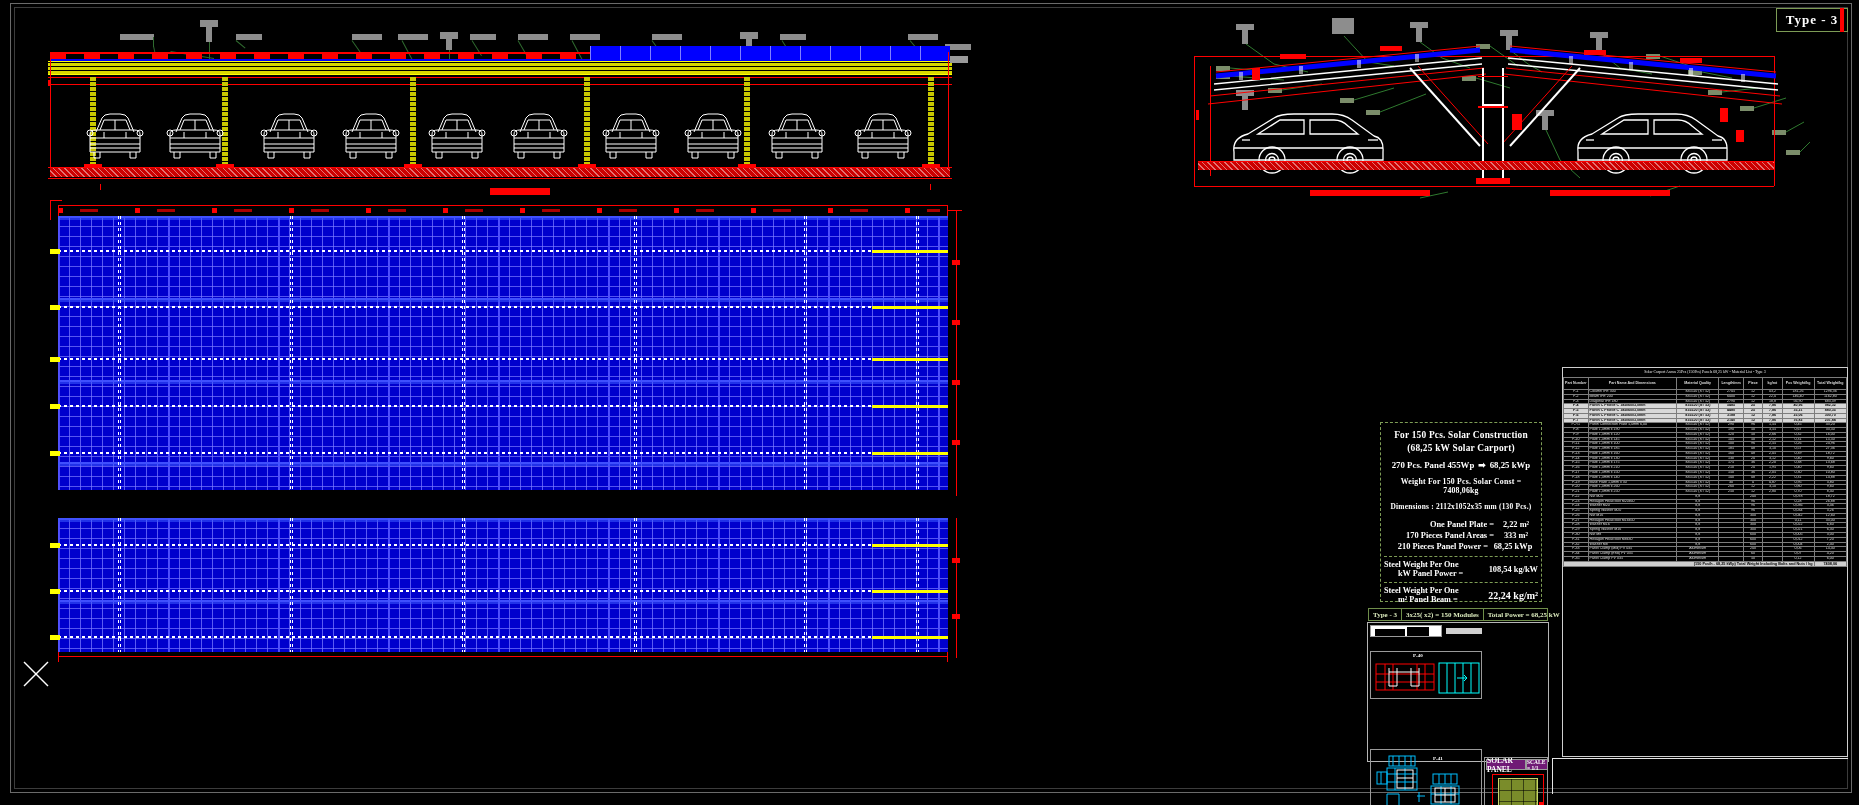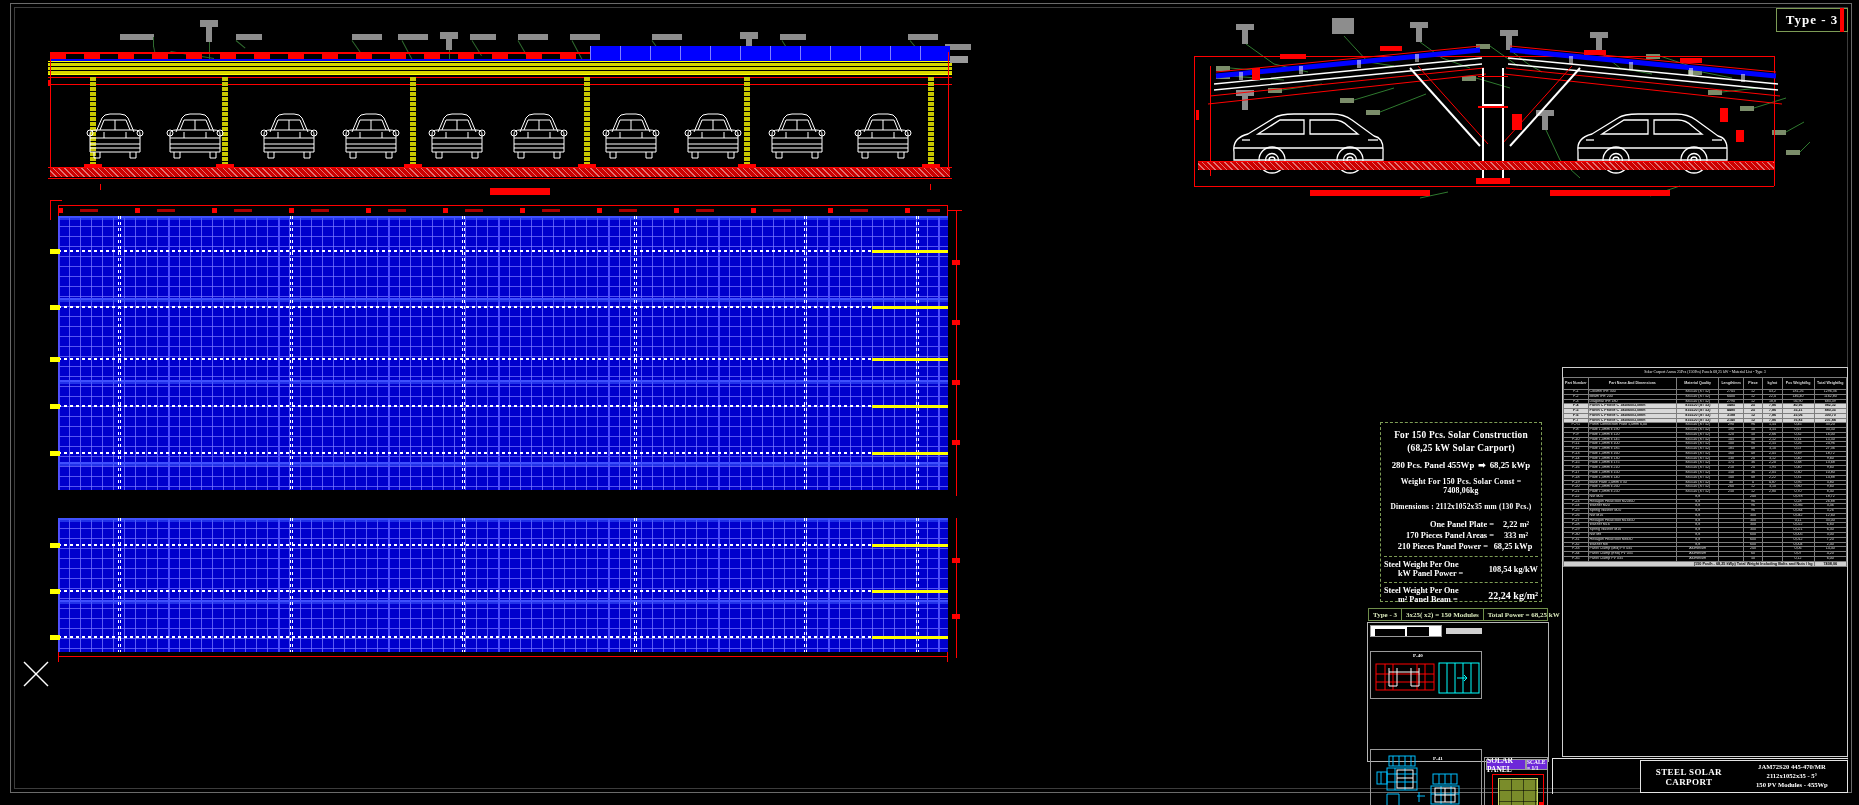--- a/index.html
+++ b/index.html
@@ -43,21 +43,21 @@
   .specbox{border:1px dashed #7d9c55;box-sizing:border-box;background:#000;}
   .spec-t{color:#ffffff;text-align:center;font-weight:bold;letter-spacing:.2px;}
   .greenbar{border:1px solid #6f8e4a;box-sizing:border-box;color:#d9e8bb;font-size:7px;
             font-weight:bold;display:flex;align-items:center;}
   .greenbar div{padding:0 4px;border-right:1px solid #6f8e4a;height:100%;display:flex;align-items:center;white-space:nowrap;}
   .greenbar div:last-child{border-right:none;}
 
   
   .detbox{border:1px solid #b5b5b5;box-sizing:border-box;background:#000;}
   .detcell{border:1px solid #9a9a9a;box-sizing:border-box;position:relative;overflow:hidden;}
-  .dethdr{background:#6d28d9;color:#fff;font-size:7.5px;font-weight:bold;
+  .dethdr{background:#701a75;color:#fff;font-size:7.5px;font-weight:bold;
           display:flex;align-items:center;justify-content:center;}
   .panelface{background:#7a8c2a;position:relative;border:1px solid #c8d76a;box-sizing:border-box;}
   .panelface .cells{position:absolute;inset:0;
     background-image:
       repeating-linear-gradient(to right,rgba(0,0,0,.55) 0 1px,transparent 1px 12px),
       repeating-linear-gradient(to bottom,rgba(0,0,0,.55) 0 1px,transparent 1px 11px);}
 
   
   .bom{border:1px solid #cfcfcf;box-sizing:border-box;background:#000;color:#d7d7d7;}
   table.bomt{border-collapse:collapse;width:100%;font-family:"Liberation Sans",sans-serif;}
@@ -642,21 +642,21 @@
     <div class="abs red" style="left:902px;top:96px;width:8px;height:5px;"></div>
     <div class="abs red" style="left:8px;top:138px;width:890px;height:1px;"></div>
     <div class="abs red" style="left:8px;top:134px;width:1px;height:10px;"></div>
     <div class="abs red" style="left:897px;top:134px;width:1px;height:10px;"></div>
   </div>
 
   <div class="abs specbox" style="left:1380px;top:422px;width:162px;height:180px;padding:4px 3px 0;">
     <div class="spec-t" style="font-size:9.4px;margin-top:3px;">For 150 Pcs. Solar Construction</div>
     <div class="spec-t" style="font-size:9.4px;margin-top:3px;">(68,25 kW Solar Carport)</div>
     <div style="display:flex;align-items:center;justify-content:center;gap:4px;margin-top:7px;color:#fff;font-weight:bold;font-size:8.8px;">
-      <span>280 Pcs. Panel 455Wp</span>
+      <span>270 Pcs. Panel 455Wp</span>
       <span>➡</span>
       <span>68,25 kWp</span>
     </div>
     <div class="spec-t" style="font-size:7.8px;margin-top:7px;">Weight For 150 Pcs. Solar Const = 7408,06kg</div>
     <div class="spec-t" style="font-size:7.4px;margin-top:7px;">Dimensions : 2112x1052x35 mm (130 Pcs.)</div>
 
     <div style="margin-top:9px;">
       <div style="display:flex;justify-content:flex-end;color:#fff;font-weight:bold;font-size:8.4px;margin-bottom:2px;">
         <span>One Panel Plate =</span>
         <span style="width:44px;text-align:center;">2,22 m²</span>
@@ -1149,28 +1149,20 @@
         </tbody>
       <tfoot>
         <tr class="tot">
           <td colspan="7" style="text-align:right;">(150 Pcs/h - 68,25 kWp)  Total Weight Including Bolts and Nuts / kg</td>
           <td class="c">7408,06</td>
         </tr>
       </tfoot>
     </table>
   </div>
 
-  <div class="abs titleblk" style="left:1640px;top:760px;width:208px;height:33px;">
-    <div class="tb-name">STEEL SOLAR CARPORT</div>
-    <div class="tb-spec">
-      <div>JAM72S20 445-470/MR</div>
-      <div>2112x1052x35  -  5°</div>
-      <div>150 PV Modules - 455Wp</div>
-    </div>
-  </div>
   <div class="abs" style="left:1552px;top:758px;width:1px;height:36px;background:#e4e4e4;"></div>
   <div class="abs" style="left:1552px;top:758px;width:296px;height:1px;background:#e4e4e4;"></div>
 
   <div class="abs cross" style="left:22px;top:660px;width:28px;height:28px;">
     <svg width="28" height="28" viewBox="0 0 28 28">
       <g stroke="#ffffff" stroke-width="1.4" fill="none">
         <line x1="2" y1="2" x2="26" y2="26"></line>
         <line x1="26" y1="2" x2="2" y2="26"></line>
       </g>
     </svg>

